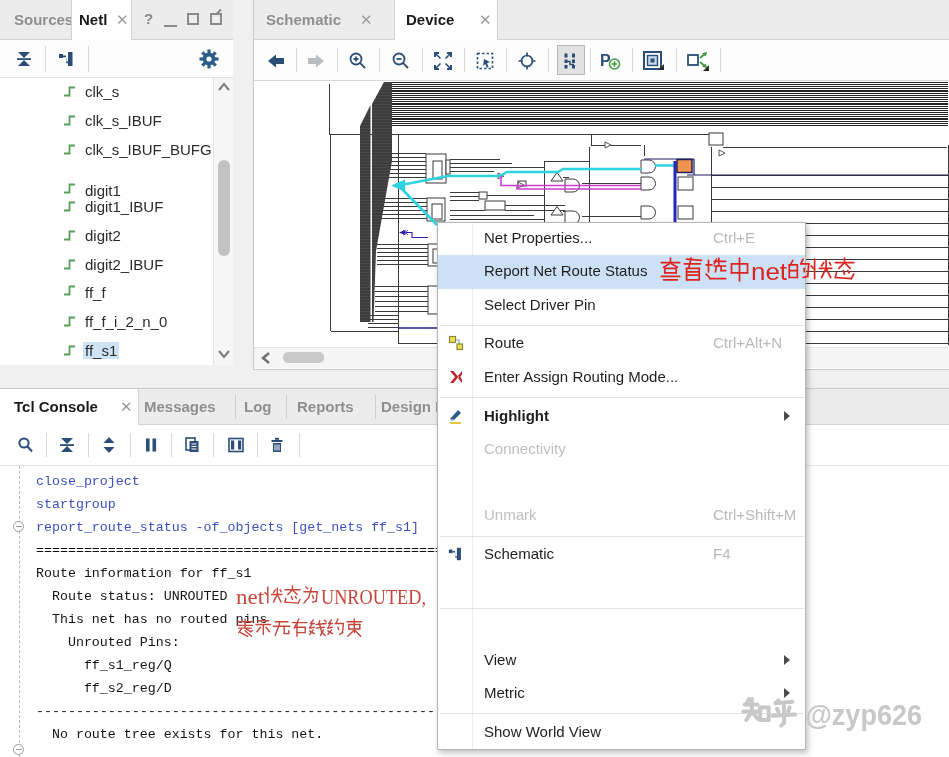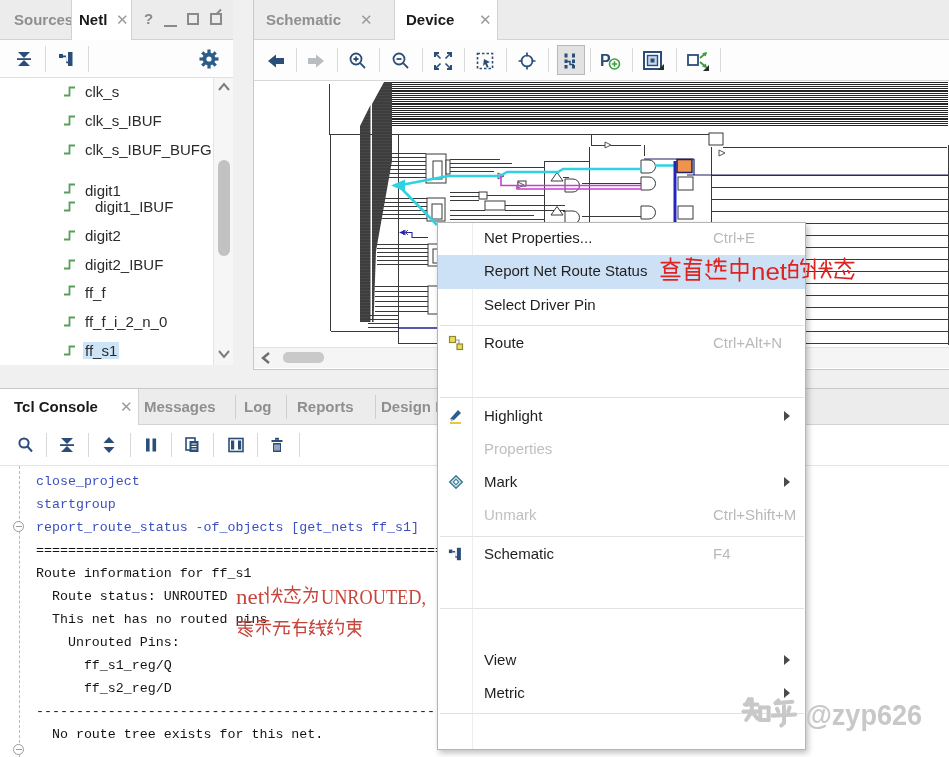--- a/index.html
+++ b/index.html
@@ -84,21 +84,21 @@
       <div class="abs" style="left:63px;top:104px;height:18px;display:flex;align-items:flex-start">
         <svg width="13" height="13" viewBox="0 0 13 13" style="">
           <path d="M1 10.5H6.5V2.5H12" stroke="#58a05a" stroke-width="1.8" fill="none"></path>
         </svg>
         <span style="font-size:15px;color:#2b2b2b;margin-left:7px;padding:0 2px">digit1</span>
       </div>
       <div class="abs" style="left:63px;top:119px;height:18px;display:flex;align-items:center">
         <svg width="13" height="13" viewBox="0 0 13 13" style="">
           <path d="M1 10.5H6.5V2.5H12" stroke="#58a05a" stroke-width="1.8" fill="none"></path>
         </svg>
-        <span style="font-size:15px;color:#2b2b2b;margin-left:17px;padding:0 2px">digit1_IBUF</span>
+        <span style="font-size:15px;color:#2b2b2b;margin-left:7px;padding:0 2px">digit1_IBUF</span>
       </div>
       <div class="abs" style="left:63px;top:148px;height:18px;display:flex;align-items:center">
         <svg width="13" height="13" viewBox="0 0 13 13" style="">
           <path d="M1 10.5H6.5V2.5H12" stroke="#58a05a" stroke-width="1.8" fill="none"></path>
         </svg>
         <span style="font-size:15px;color:#2b2b2b;margin-left:7px;padding:0 2px">digit2</span>
       </div>
       <div class="abs" style="left:63px;top:177px;height:18px;display:flex;align-items:center">
         <svg width="13" height="13" viewBox="0 0 13 13" style="">
           <path d="M1 10.5H6.5V2.5H12" stroke="#58a05a" stroke-width="1.8" fill="none"></path>
@@ -423,44 +423,46 @@
           <g>
             <path d="M5 5h6v6" stroke="#999" stroke-width="1.2" fill="none"></path>
             <rect x="1.5" y="1.5" width="6" height="6" fill="#e9df57" stroke="#8f8738" stroke-width="1.2"></rect>
             <rect x="9" y="9" width="5.5" height="5.5" fill="#e9df57" stroke="#8f8738" stroke-width="1.2"></rect>
           </g>
         </svg>
       </div>
       <span style="position:absolute;left:46px;top:7px;font-size:15px;color:#1f1f1f;white-space:nowrap">Route</span>
       <span style="position:absolute;left:275px;top:7px;font-size:15px;color:#b9b9b9;white-space:nowrap">Ctrl+Alt+N</span>
     </div>
+    <div class="abs" style="left:0;top:137.7px;width:367px;height:33.3px;">
+      <div class="ic" style="left:10px;top:8px;width:16px;height:16px">
+        <svg width="16" height="16" viewBox="0 0 16 16" style="">
+          <g fill="#c0272d">
+            <path d="M2 2l5 6-5 6h3.4l5-6-5-6z"></path>
+            <path d="M14 2l-4 4.8 1.7 2L14 5.6z"></path>
+            <path d="M14 14l-4-4.8 1.7-2L14 10.4z"></path>
+          </g>
+        </svg>
+      </div>
+      <span style="position:absolute;left:46px;top:7px;font-size:15px;color:#1f1f1f;white-space:nowrap">Enter Assign Routing Mode...</span>
+    </div>
     <div class="abs" style="left:2px;top:173.8px;width:364px;height:1px;background:#e2e2e2"></div>
-    <div class="abs" style="left:0;top:176.5px;width:367px;height:33.3px;">
+    <div class="abs" style="left:0;top:176.5px;width:367px;height:33.3px;font-weight:bold;">
       <div class="ic" style="left:10px;top:8px;width:16px;height:16px">
         <svg width="16" height="16" viewBox="0 0 16 16" style="">
           <polygon points="2,11 10,2 13,5 6,12" fill="#2e5e8c"></polygon>
           <polygon points="2,11 6,12 3.5,13.5" fill="#9db6c9"></polygon>
           <rect x="2" y="14" width="11" height="2" fill="#e8c93e"></rect>
         </svg>
       </div>
       <span style="position:absolute;left:46px;top:7px;font-size:15px;color:#1f1f1f;white-space:nowrap">Highlight</span>
       <div class="abs" style="left:346px;top:11px;width:0;height:0;border-left:6px solid #4a4a4a;border-top:5px solid transparent;border-bottom:5px solid transparent"></div>
     </div>
     <div class="abs" style="left:0;top:209.8px;width:367px;height:33.3px;">
-      <span style="position:absolute;left:46px;top:7px;font-size:15px;color:#bfbfbf;white-space:nowrap">Properties</span>
-    </div>
-    <div class="abs" style="left:0;top:243.1px;width:367px;height:33.3px;">
-      <div class="ic" style="left:10px;top:8px;width:16px;height:16px">
-        <svg width="16" height="16" viewBox="0 0 16 16" style="">
-          <rect x="3.6" y="3.6" width="8.8" height="8.8" transform="rotate(45 8 8)" fill="none" stroke="#3f7f96" stroke-width="1.6"></rect>
-          <rect x="6" y="6" width="4" height="4" transform="rotate(45 8 8)" fill="none" stroke="#3f7f96" stroke-width="1.2"></rect>
-        </svg>
-      </div>
-      <span style="position:absolute;left:46px;top:7px;font-size:15px;color:#1f1f1f;white-space:nowrap">Mark</span>
-      <div class="abs" style="left:346px;top:11px;width:0;height:0;border-left:6px solid #4a4a4a;border-top:5px solid transparent;border-bottom:5px solid transparent"></div>
+      <span style="position:absolute;left:46px;top:7px;font-size:15px;color:#bfbfbf;white-space:nowrap">Connectivity</span>
     </div>
     <div class="abs" style="left:0;top:276.4px;width:367px;height:33.3px;">
       <span style="position:absolute;left:46px;top:7px;font-size:15px;color:#bfbfbf;white-space:nowrap">Unmark</span>
       <span style="position:absolute;left:275px;top:7px;font-size:15px;color:#b9b9b9;white-space:nowrap">Ctrl+Shift+M</span>
     </div>
     <div class="abs" style="left:2px;top:312.5px;width:364px;height:1px;background:#e2e2e2"></div>
     <div class="abs" style="left:0;top:315.2px;width:367px;height:33.3px;">
       <div class="ic" style="left:10px;top:8px;width:16px;height:16px">
         <svg width="18" height="18" viewBox="0 0 18 18" style="">
           <g fill="#2b4e78">
@@ -476,20 +478,23 @@
     <div class="abs" style="left:2px;top:384.6px;width:364px;height:1px;background:#e2e2e2"></div>
     <div class="abs" style="left:0;top:453.9px;width:367px;height:33.3px;">
       <span style="position:absolute;left:46px;top:7px;font-size:15px;color:#1f1f1f;white-space:nowrap">Metric</span>
       <div class="abs" style="left:346px;top:11px;width:0;height:0;border-left:6px solid #4a4a4a;border-top:5px solid transparent;border-bottom:5px solid transparent"></div>
     </div>
     <div class="abs" style="left:0;top:420.6px;width:367px;height:33.3px;">
       <span style="position:absolute;left:46px;top:7px;font-size:15px;color:#1f1f1f;white-space:nowrap">View</span>
       <div class="abs" style="left:346px;top:11px;width:0;height:0;border-left:6px solid #4a4a4a;border-top:5px solid transparent;border-bottom:5px solid transparent"></div>
     </div>
     <div class="abs" style="left:2px;top:490.0px;width:364px;height:1px;background:#e2e2e2"></div>
+    <div class="abs" style="left:0;top:492.7px;width:367px;height:33.3px;">
+      <span style="position:absolute;left:46px;top:7px;font-size:15px;color:#1f1f1f;white-space:nowrap">Show World View</span>
+    </div>
   </div>
 <div class="abs" style="left:659px;top:258px"><svg width="201" height="25" viewBox="0 0 201 25" style="overflow:visible">
       <g stroke="#dd2421" stroke-width="1.72" stroke-linecap="round">
         <line x1="11.5" y1="0.0" x2="11.5" y2="4.6"></line>
         <line x1="2.3" y1="4.6" x2="20.7" y2="4.6"></line>
         <line x1="10.3" y1="5.8" x2="4.6" y2="9.2"></line>
         <line x1="12.6" y1="5.8" x2="18.4" y2="9.2"></line>
         <line x1="5.8" y1="10.3" x2="17.2" y2="10.3"></line>
         <line x1="5.8" y1="10.3" x2="5.8" y2="14.9"></line>
         <line x1="17.2" y1="10.3" x2="17.2" y2="14.9"></line>

